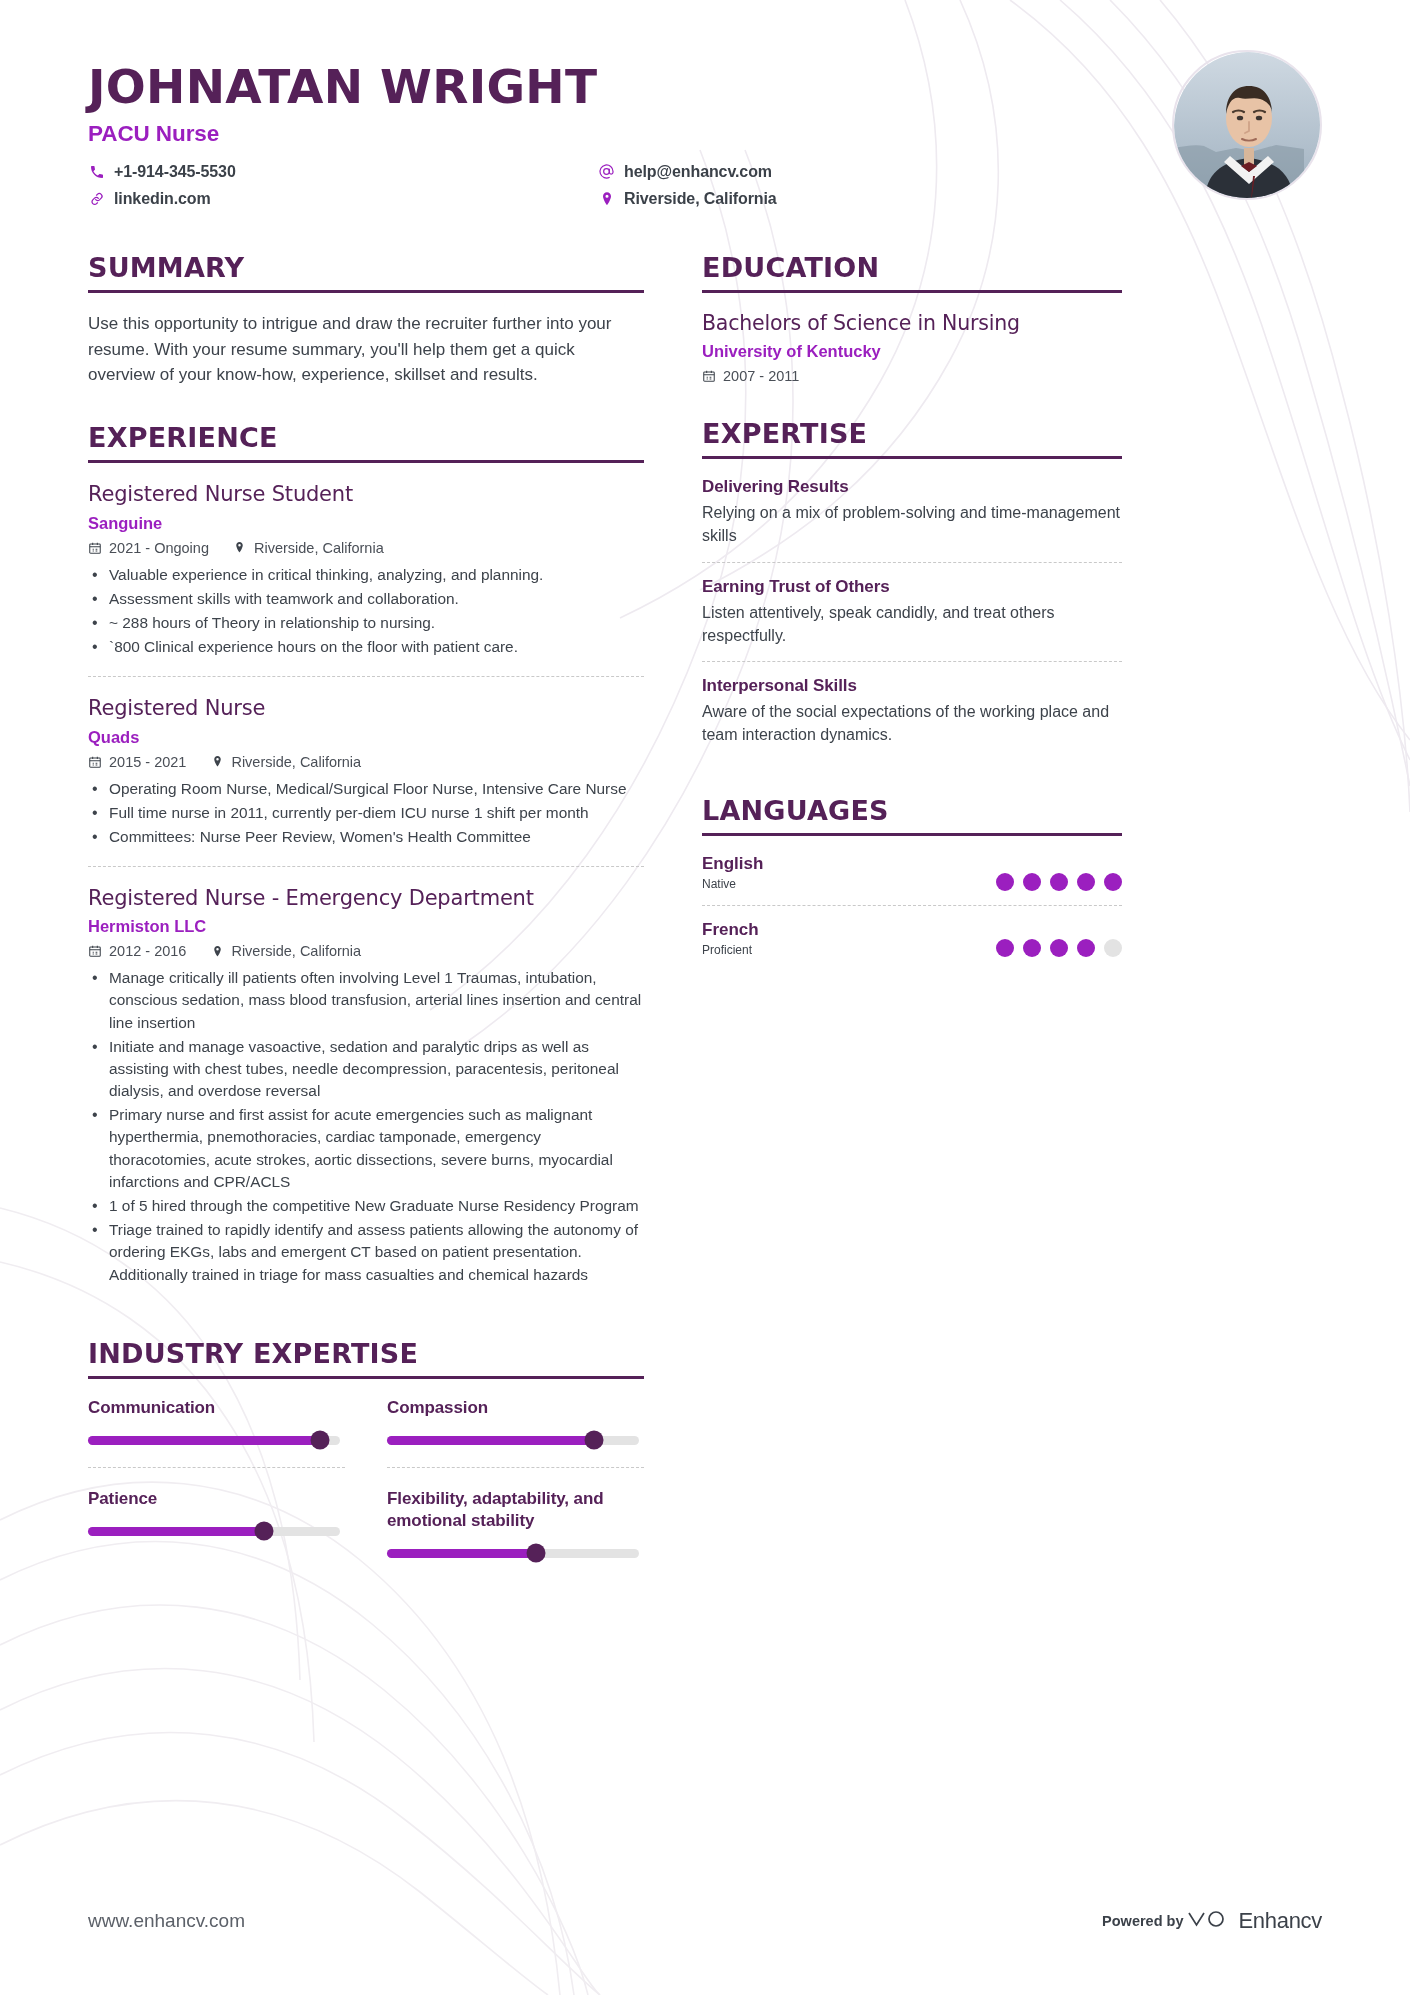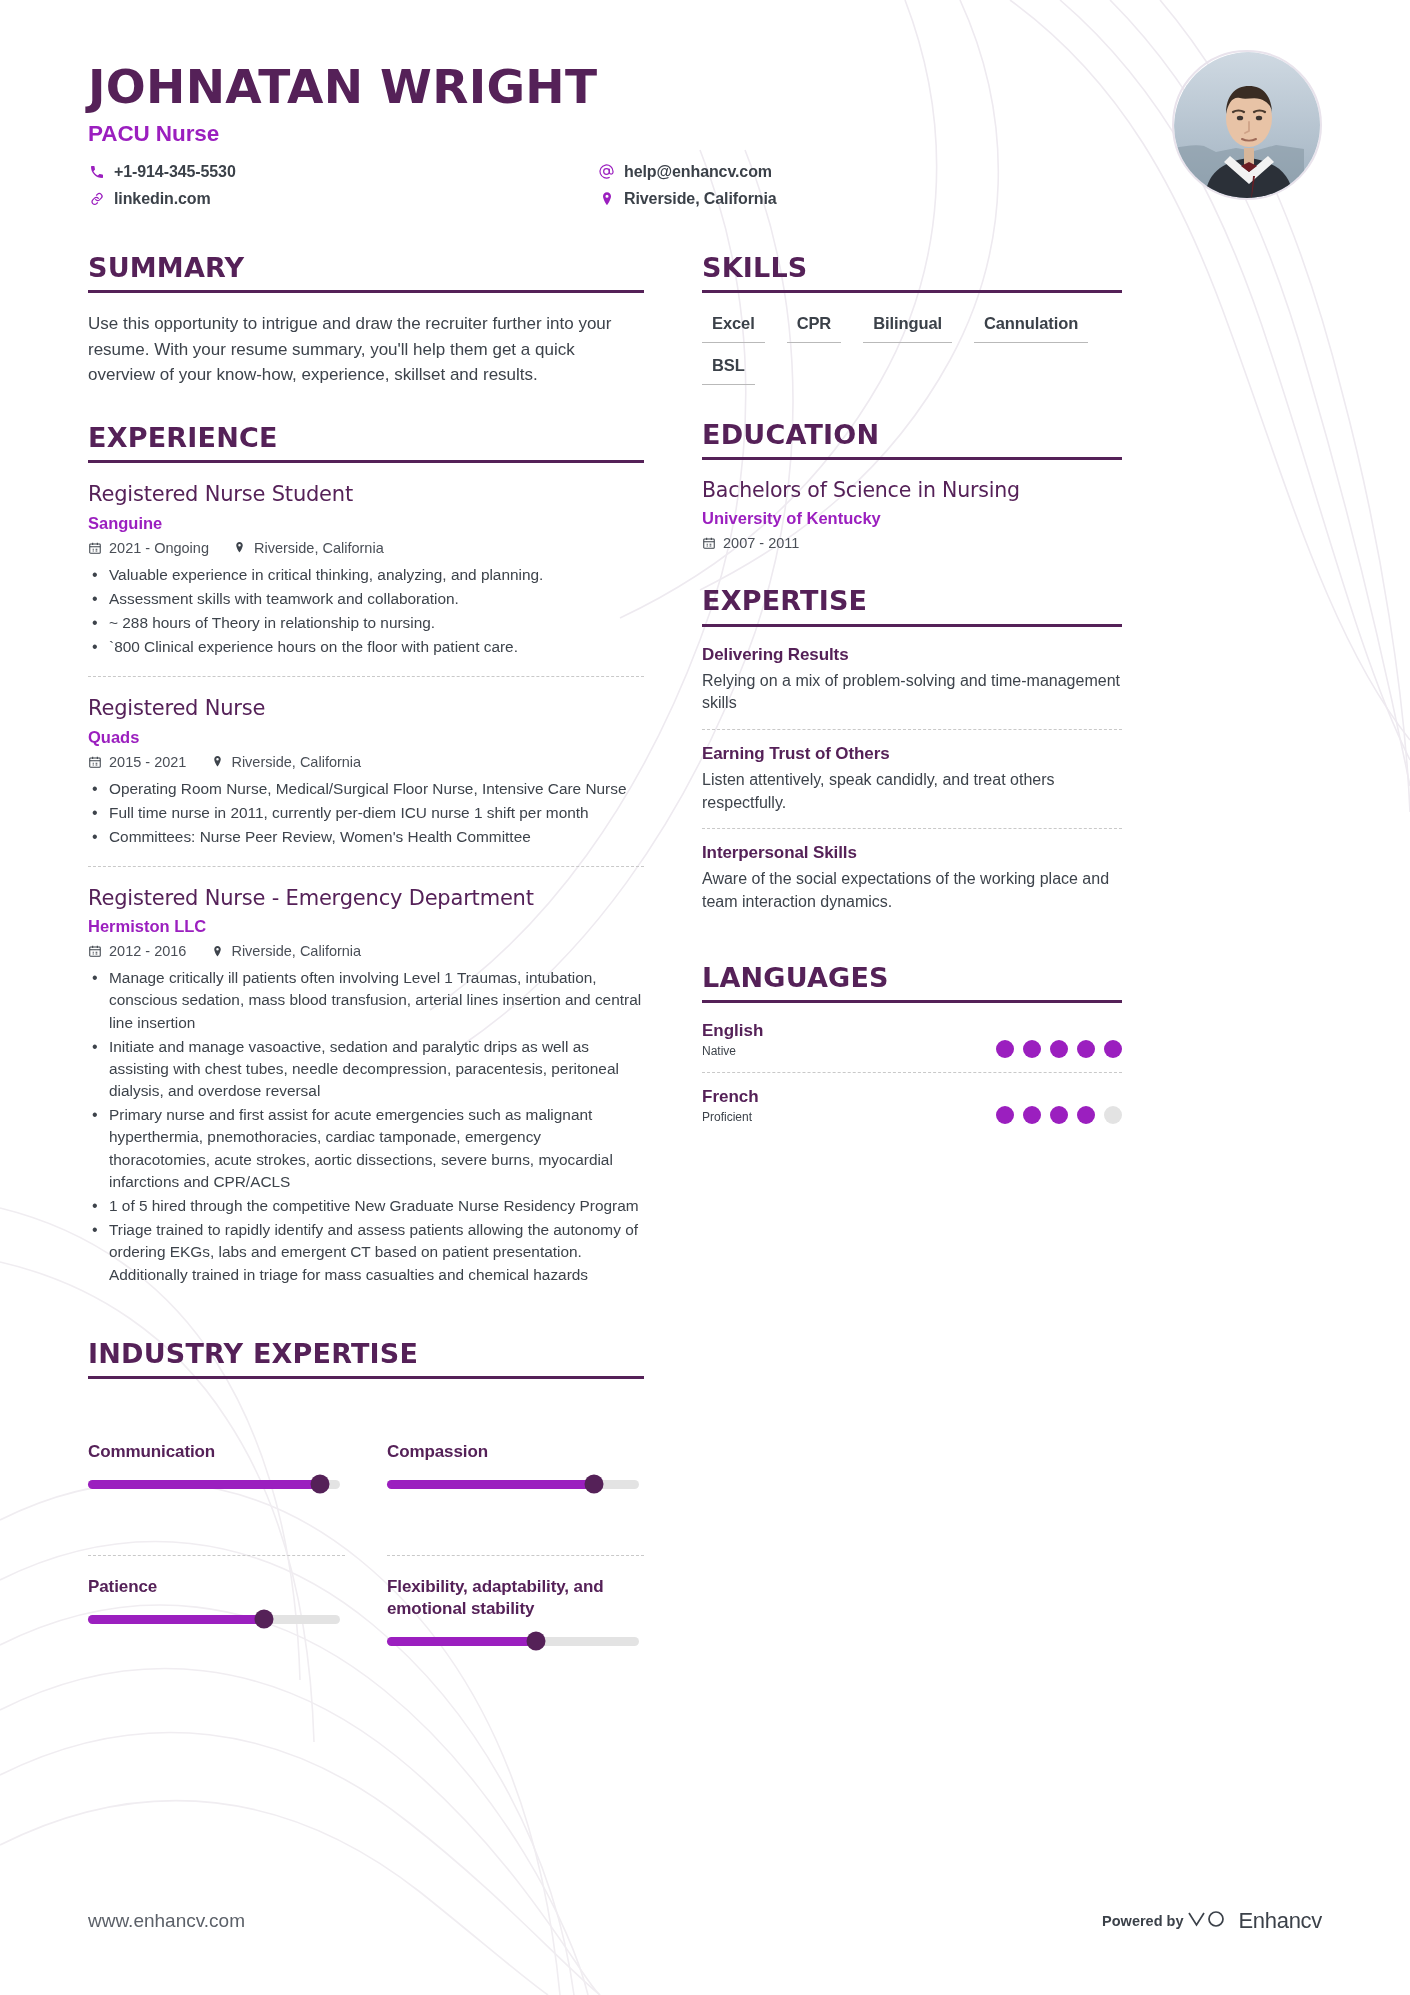--- a/index.html
+++ b/index.html
@@ -271,21 +271,20 @@
   .dot.off { background: #e3e3e3; }
 
   
   .expertise-grid {
     display: grid;
     grid-template-columns: 1fr 1fr;
     column-gap: 42px;
   }
   .exp-cell {
     padding-bottom: 22px;
-    margin-top: 44px;
   }
   .exp-cell.row2 {
     border-top: 1px dashed #c9c9c9;
     padding-top: 20px;
   }
   .exp-cell-label {
     font-size: 17px;
     font-weight: 700;
     color: #552158;
     line-height: 1.32;
@@ -595,30 +594,20 @@
               </div>
             </div>
 
           </div>
         </div>
 
       </div>
 
       <div class="col-right">
 
-        <div class="section">
-          <div class="section-title">SKILLS</div>
-          <div class="skills-wrap">
-            <span class="skill-chip">Excel</span>
-            <span class="skill-chip">CPR</span>
-            <span class="skill-chip">Bilingual</span>
-            <span class="skill-chip">Cannulation</span>
-            <span class="skill-chip">BSL</span>
-          </div>
-        </div>
 
         <div class="section">
           <div class="section-title">EDUCATION</div>
           <div>
             <div class="edu-degree">Bachelors of Science in Nursing</div>
             <div class="edu-school">University of Kentucky</div>
             <div class="edu-meta">
               <span class="ic" style="display:inline-flex;width:14px;height:14px;align-items:center;justify-content:center;color:#3d434b;">
                 <svg viewBox="0 0 24 24" width="14" height="14" fill="none" stroke="currentColor" stroke-width="1.8">
                     <rect x="3" y="5" width="18" height="16" rx="1.5"></rect>

